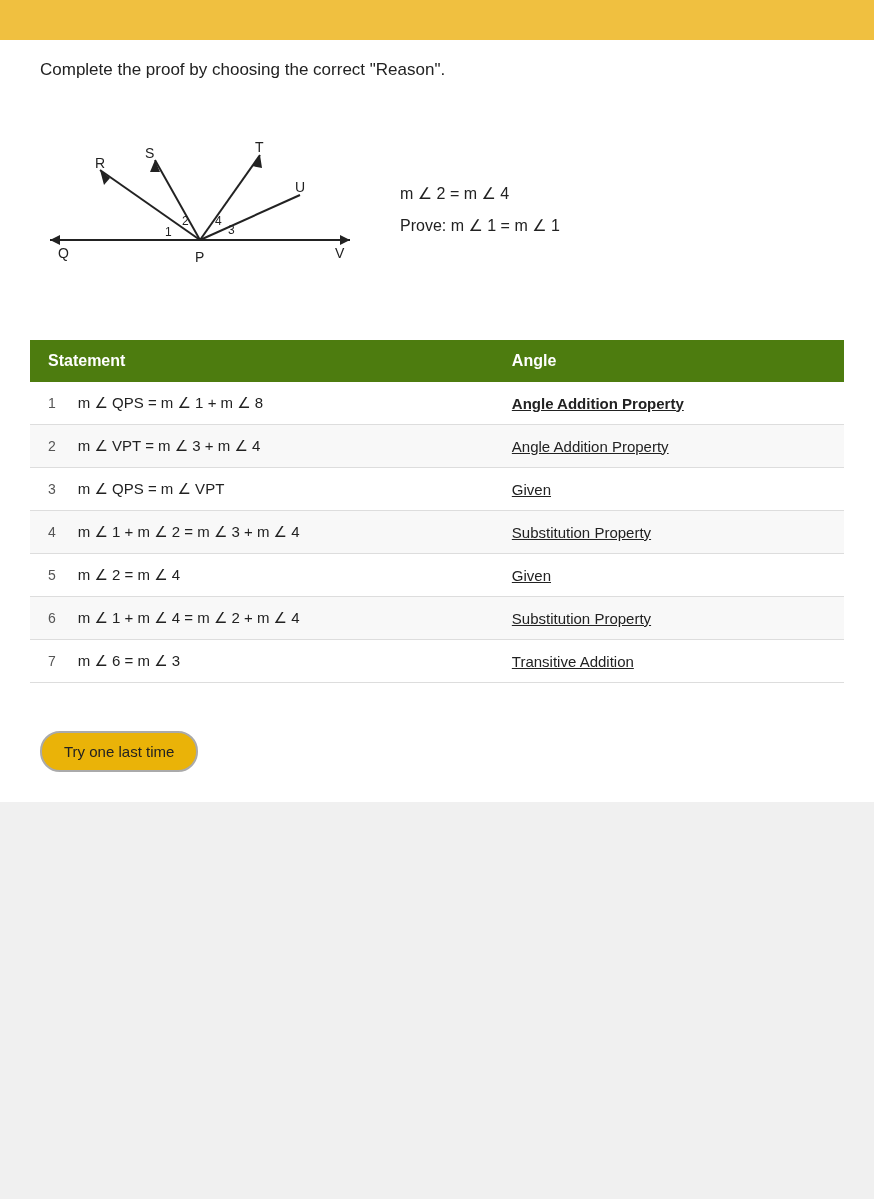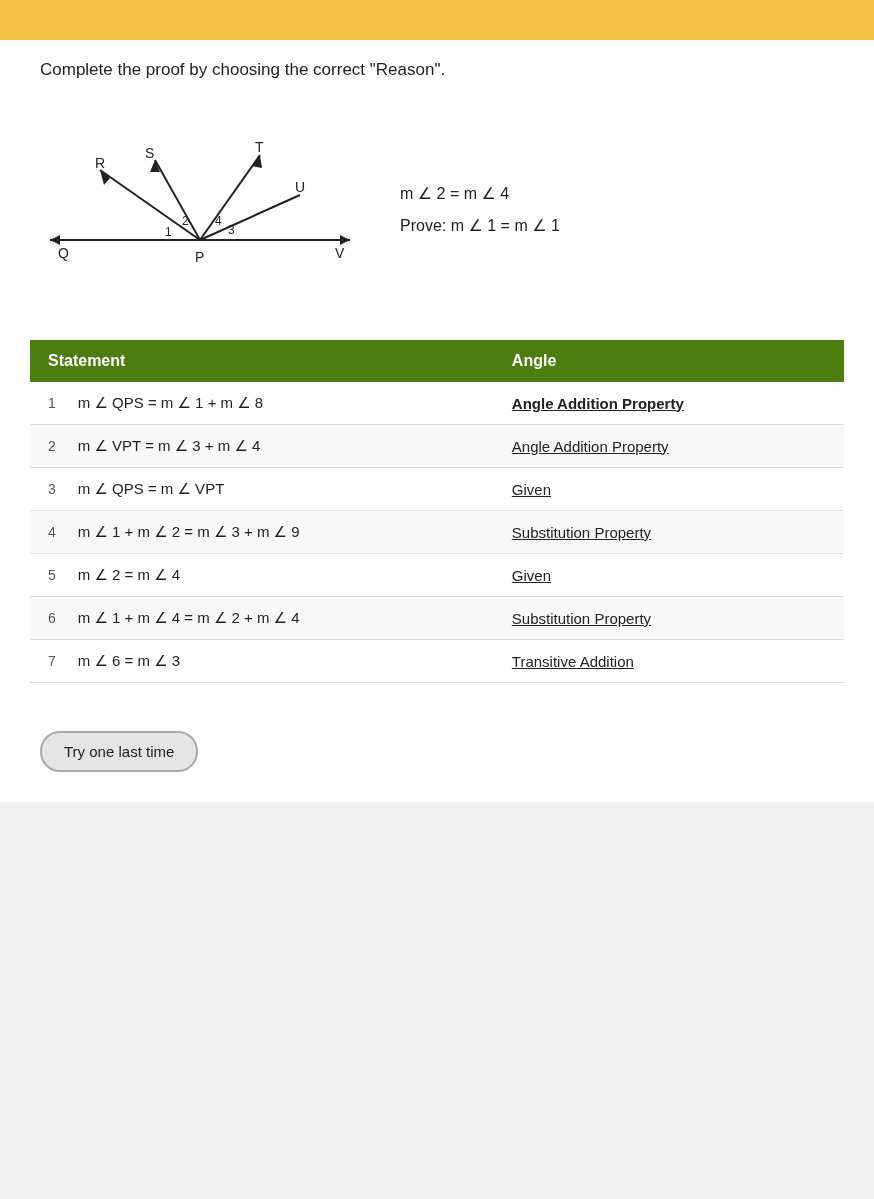--- a/index.html
+++ b/index.html
@@ -131,21 +131,21 @@
     .reason-cell.highlighted {
       text-decoration: underline;
       font-weight: bold;
     }
 
     .try-btn {
       margin-top: 24px;
       border: 2px solid #aaa;
       border-radius: 20px;
       padding: 10px 22px;
-      background: #e5e5e5;
+      background: #eab308;
       font-size: 15px;
       cursor: pointer;
       color: #222;
     }
   </style>
 </head>
 <body>
 
 <div class="top-bar"></div>
 
@@ -225,21 +225,21 @@
             <td>m ∠ VPT = m ∠ 3 + m ∠ 4</td>
             <td class="reason-cell">Angle Addition Property</td>
           </tr>
           <tr>
             <td class="row-num">3</td>
             <td>m ∠ QPS = m ∠ VPT</td>
             <td class="reason-cell">Given</td>
           </tr>
           <tr>
             <td class="row-num">4</td>
-            <td>m ∠ 1 + m ∠ 2 = m ∠ 3 + m ∠ 9</td>
+            <td>m ∠ 1 + m ∠ 2 = m ∠ 3 + m ∠ 4</td>
             <td class="reason-cell">Substitution Property</td>
           </tr>
           <tr>
             <td class="row-num">5</td>
             <td>m ∠ 2 = m ∠ 4</td>
             <td class="reason-cell">Given</td>
           </tr>
           <tr>
             <td class="row-num">6</td>
             <td>m ∠ 1 + m ∠ 4 = m ∠ 2 + m ∠ 4</td>

